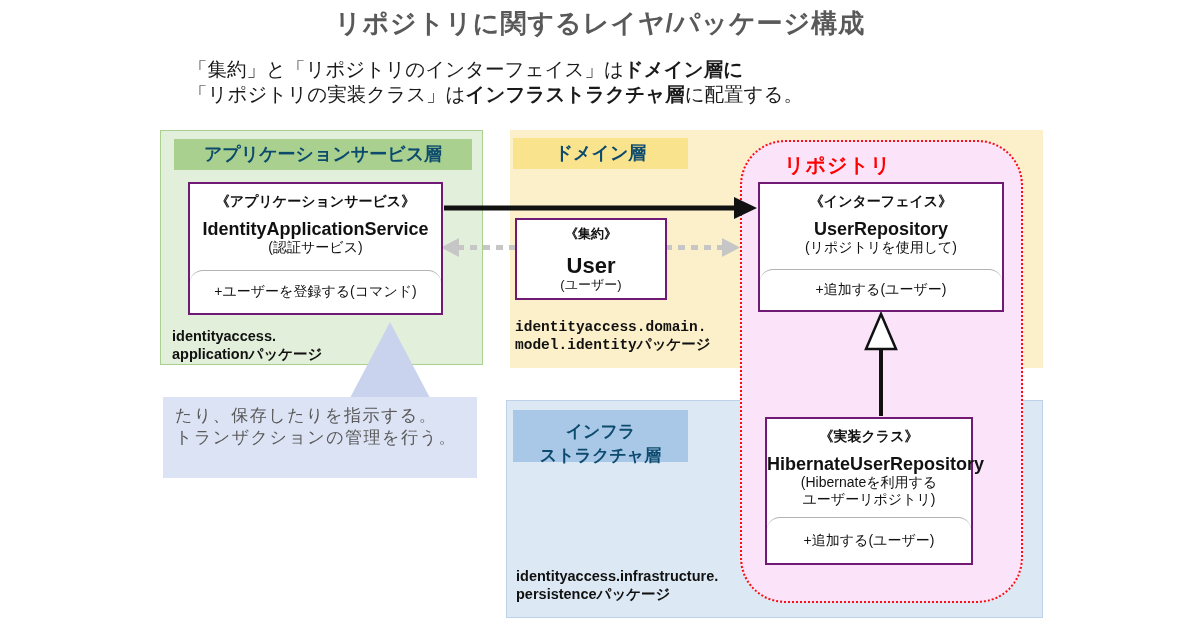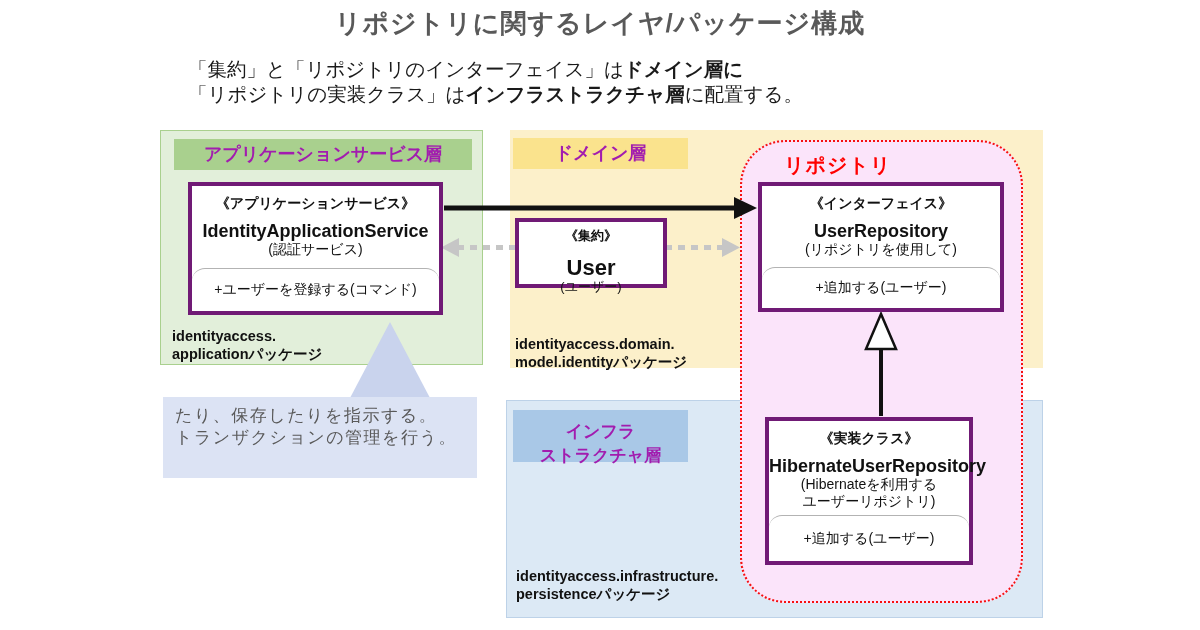--- a/index.html
+++ b/index.html
@@ -13,44 +13,44 @@
   .subtitle .b{font-weight:bold;}
 
   
   .region{position:absolute;box-sizing:border-box;z-index:1;}
   .region-app{left:160px;top:130px;width:323px;height:235px;background:#E2EFDA;border:1.5px solid #A9D08E;}
   .region-domain{left:510px;top:130px;width:533px;height:238px;background:#FCF0CA;}
   .region-infra{left:506px;top:400px;width:537px;height:218px;background:#DCE9F5;border:1px solid #BDD2E8;}
   .region-repo{left:740px;top:140px;width:283px;height:463px;background:#FBE4FA;
     border:2px dotted #F61010;border-radius:45px;z-index:1;}
 
-  .layer-header{position:absolute;z-index:2;text-align:center;font-weight:bold;color:#a21caf;}
+  .layer-header{position:absolute;z-index:2;text-align:center;font-weight:bold;color:#0c4a6e;}
   .hdr-app{left:174px;top:139px;width:298px;height:31px;line-height:31px;font-size:18px;background:#A9D08E;}
   .hdr-domain{left:513px;top:138px;width:175px;height:31px;line-height:31px;font-size:18px;background:#FAE38D;}
   .hdr-infra{left:513px;top:410px;width:175px;height:52px;font-size:17px;line-height:24px;background:#A9C8E7;padding-top:10px;box-sizing:border-box;}
   .repo-title{position:absolute;left:784px;top:152px;width:283px;text-align:left;z-index:2;
     font-size:20px;font-weight:bold;color:#FF0000;letter-spacing:1px;}
 
   .pkg-label{position:absolute;z-index:2;font-size:14.5px;font-weight:bold;color:#111;line-height:18px;}
   .pkg-app{left:172px;top:327px;}
-  .pkg-domain{left:515px;top:335px;}
+  .pkg-domain{left:515px;top:318px;font-family:Liberation Mono, monospace;}
   .pkg-infra{left:516px;top:567px;}
 
   
-  .class-box{position:absolute;z-index:4;background:#fff;border:4px solid #701a75;
+  .class-box{position:absolute;z-index:4;background:#fff;border:2px solid #701a75;
     box-sizing:border-box;display:flex;flex-direction:column;text-align:center;color:#111;}
   .class-top{flex:1;padding-top:9px;}
   .stereotype{font-size:14px;font-weight:bold;}
   .class-name{font-size:18px;font-weight:bold;margin-top:8px;line-height:20px;}
   .jp-name{font-size:14px;line-height:17px;}
   .class-method{border-top:1px solid #b3b3b3;font-size:14px;display:flex;align-items:center;justify-content:center;border-radius:13px;}
 
   .box-appservice{left:188px;top:182px;width:255px;height:133px;}
   .box-appservice .class-method{height:42px;}
-  .box-user{left:515px;top:218px;width:152px;height:70px;}
+  .box-user{left:515px;top:218px;width:152px;height:82px;}
   .box-user .class-top{padding-top:5px;}
   .box-user .stereotype{font-size:13px;}
   .box-user .class-name{font-size:22px;margin-top:13px;}
   .box-user .jp-name{font-size:13px;}
   .box-userrepo{left:758px;top:182px;width:246px;height:130px;}
   .box-userrepo .class-method{height:40px;}
   .box-hibernate{left:765px;top:417px;width:208px;height:148px;}
   .box-hibernate .class-method{height:45px;}
 
   

